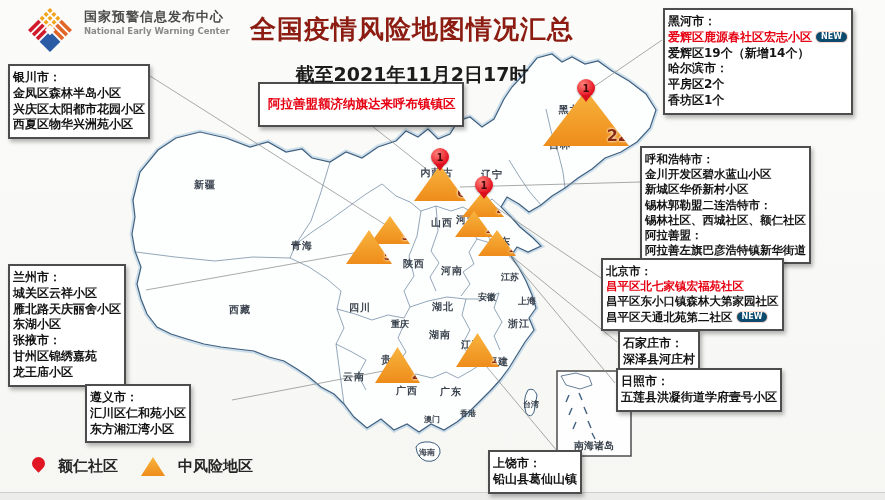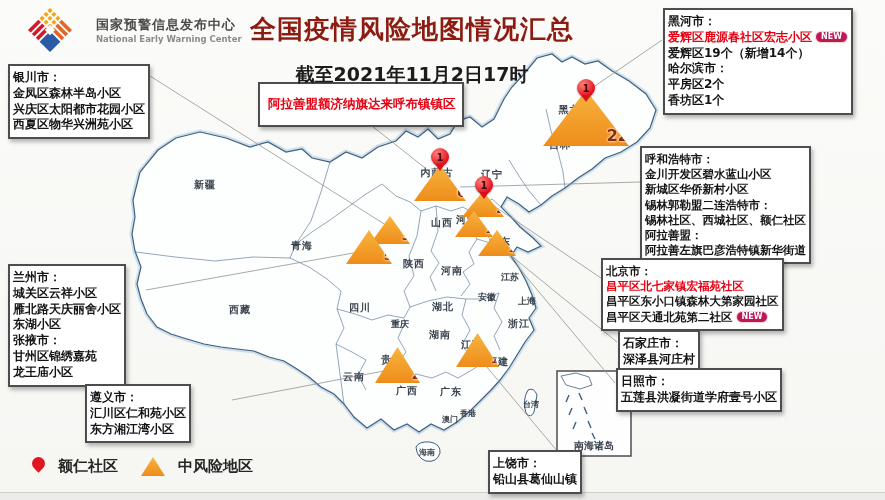--- a/index.html
+++ b/index.html
@@ -1,31 +1,31 @@
 <!DOCTYPE html>
 <html><head>
 <meta charset="utf-8">
 <style>
   html,body{margin:0;padding:0;background:#ddd;}
   .stage{position:relative;width:885px;height:500px;overflow:hidden;
          background:linear-gradient(180deg,#fbfbf9 0%,#f6f6f3 100%);
          font-family:"DejaVu Sans","Liberation Sans",sans-serif;}
   
-  .logo-wrap{position:absolute;left:28px;top:8px;display:flex;align-items:center;gap:24px;z-index:40;}
+  .logo-wrap{position:absolute;left:28px;top:8px;display:flex;align-items:flex-start;gap:12px;z-index:40;}
   .logo-text-cn{font-size:13px;font-weight:bold;color:#4a4a4a;letter-spacing:1px;}
   .logo-text-en{font-size:8.5px;color:#8a8a8a;font-weight:bold;}
   .title-wrap{position:absolute;left:232px;top:12px;width:360px;text-align:center;z-index:40;}
   .main-title{font-size:26px;font-weight:bold;color:#8c1c12;letter-spacing:1px;}
   .sub-title{font-size:19px;font-weight:bold;color:#1c1c1c;margin-top:15px;}
   
   .callout{position:absolute;background:#fff;border:2px solid #4d4d4d;padding:4px 3px;
            font-size:12px;line-height:1.32;font-weight:bold;color:#141414;
            box-shadow:2px 3px 4px rgba(0,0,0,.28);z-index:30;white-space:nowrap;}
   .callout .red{color:#e60012;}
-  .badge{display:inline-block;background:#be185d;color:#fff;font-size:8px;font-weight:bold;
+  .badge{display:inline-block;background:#0c4a6e;color:#fff;font-size:8px;font-weight:bold;
          border-radius:8px;padding:0 5px;margin-left:3px;vertical-align:2px;border:1px solid #ffd9c9;}
   .alashan{color:#e60012;text-align:center;font-size:12.5px;padding:12px 8px;}
   
   .prov{position:absolute;font-size:10px;font-weight:bold;color:#39424d;letter-spacing:1px;
         transform:translate(-50%,-50%);white-space:nowrap;z-index:10;}
   .prov.small{font-size:8px;letter-spacing:0;}
   .prov.mid{font-size:9px;letter-spacing:0;}
   .inset-label{position:absolute;font-size:10px;font-weight:bold;color:#39424d;
                transform:translate(-50%,-50%);z-index:6;}
   
@@ -163,21 +163,21 @@
   <span class="prov" style="left:440px;top:335px">湖南</span>
   <span class="prov" style="left:519px;top:324px">浙江</span>
   <span class="prov" style="left:472px;top:345px">江西</span>
   <span class="prov" style="left:498px;top:362px">福建</span>
   <span class="prov" style="left:354px;top:377px">云南</span>
   <span class="prov" style="left:392px;top:360px">贵州</span>
   <span class="prov" style="left:407px;top:391px">广西</span>
   <span class="prov" style="left:451px;top:392px">广东</span>
   <span class="prov small" style="left:531px;top:404px">台湾</span>
   <span class="prov small" style="left:468px;top:413px">香港</span>
-  <span class="prov small" style="left:450px;top:419px">澳门</span>
+  <span class="prov small" style="left:432px;top:419px">澳门</span>
   <span class="prov small" style="left:427px;top:452px">海南</span>
   <span class="inset-label" style="left:594px;top:446px">南海诸岛</span>
 
   <div class="tri" style="left:543px;top:90px;width:86px;height:56px">
       <span style="font-size:16px">22</span>
     </div>
   <div class="tri" style="left:414px;top:165px;width:52px;height:36px">
       <span style="font-size:13px">6</span>
     </div>
   <div class="tri" style="left:462px;top:191px;width:42px;height:26px">

